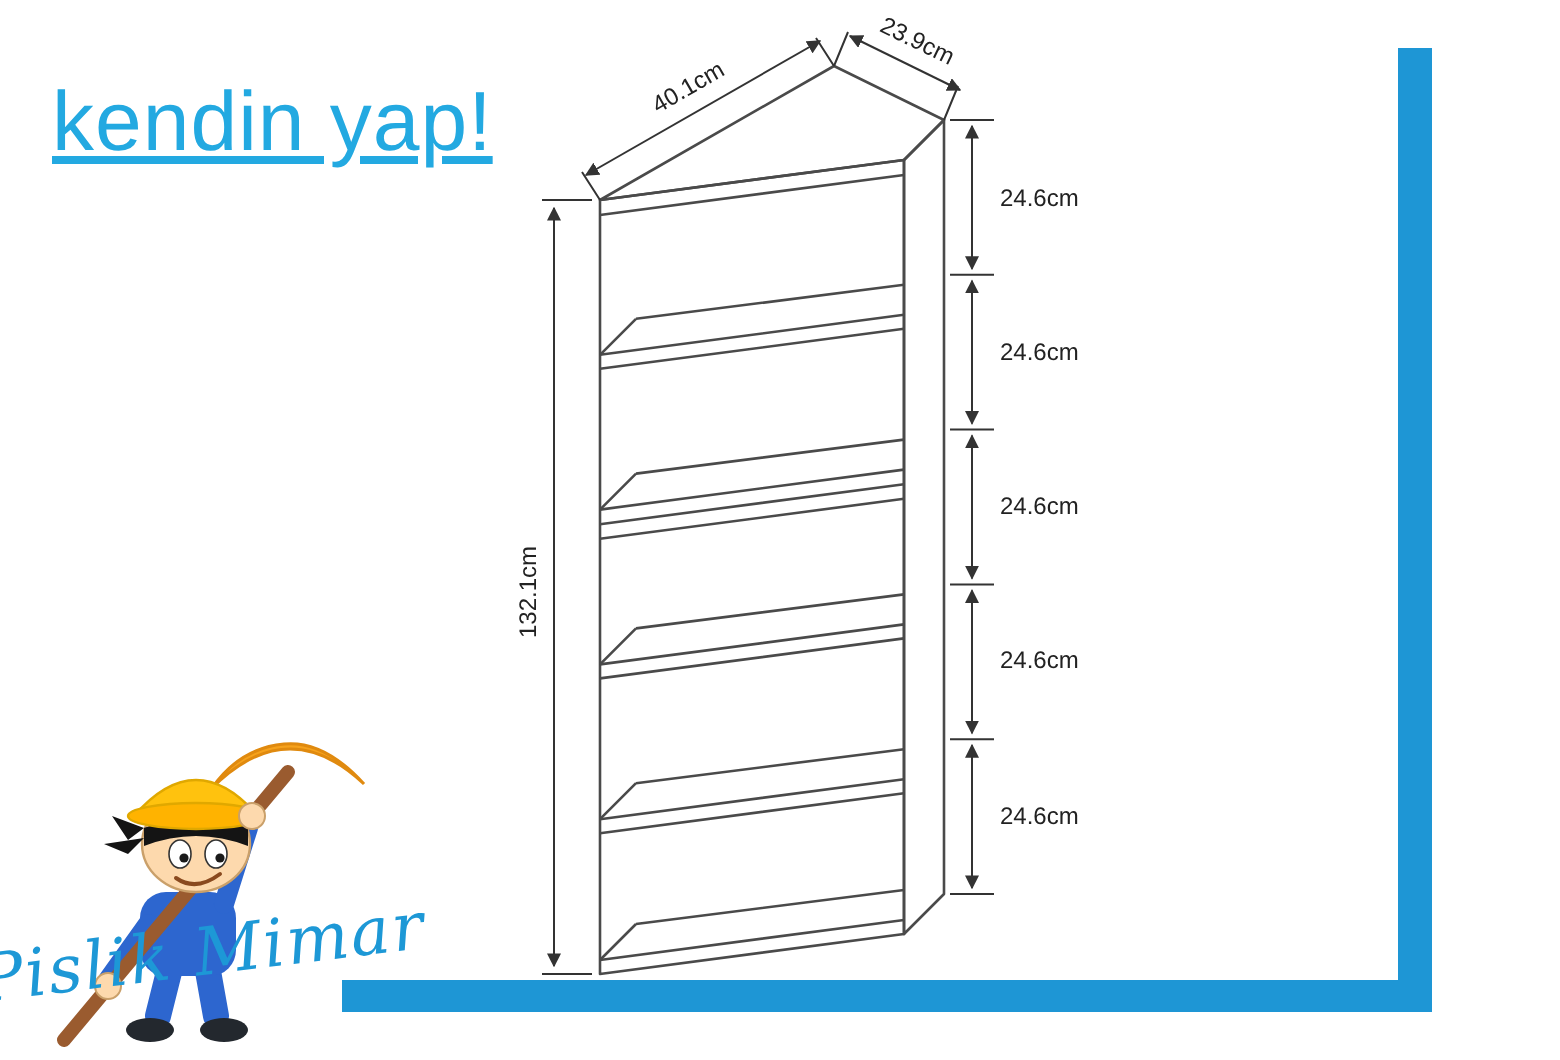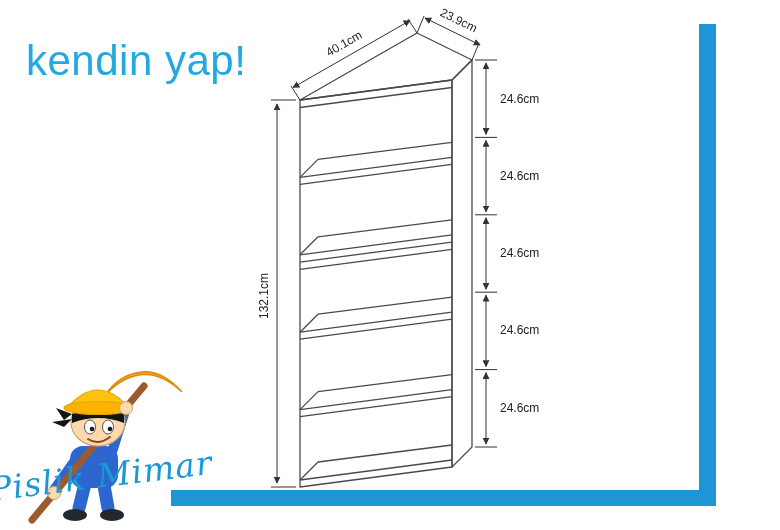--- a/index.html
+++ b/index.html
@@ -1,19 +1,19 @@
 <!DOCTYPE html>
 <html><head>
 <meta charset="utf-8">
 <style>
   html,body{margin:0;padding:0;background:#fff;}
   .stage{position:relative;width:780px;height:530px;background:#ffffff;overflow:hidden;
          font-family:"Liberation Sans",sans-serif;}
   .tagline{position:absolute;left:26px;top:40px;font-size:42px;line-height:1;
-           color:#23a9e1;letter-spacing:.5px;font-weight:400;}
+           color:#23a9e1;letter-spacing:.5px;font-weight:400;text-decoration:underline;}
   .frame-bar{position:absolute;background:#1e96d5;}
   .frame-vertical{left:699px;top:24px;width:17px;height:482px;}
   .frame-horizontal{left:171px;top:490px;width:545px;height:16px;}
   .diagram-svg{position:absolute;left:0;top:0;width:780px;height:530px;}
   .mascot-svg{position:absolute;left:6px;top:356px;width:200px;height:172px;}
   .watermark{position:absolute;left:-8px;top:470px;font-size:33px;color:#1d98d6;
              font-family:"DejaVu Serif",serif;font-style:italic;letter-spacing:1px;
              transform:rotate(-7deg);transform-origin:left bottom;white-space:nowrap;}
   .dim-label{font-family:"Liberation Sans",sans-serif;font-size:12px;fill:#222;}
   .draw-line{stroke:#4a4a4a;stroke-width:1.3;fill:none;stroke-linejoin:round;}

